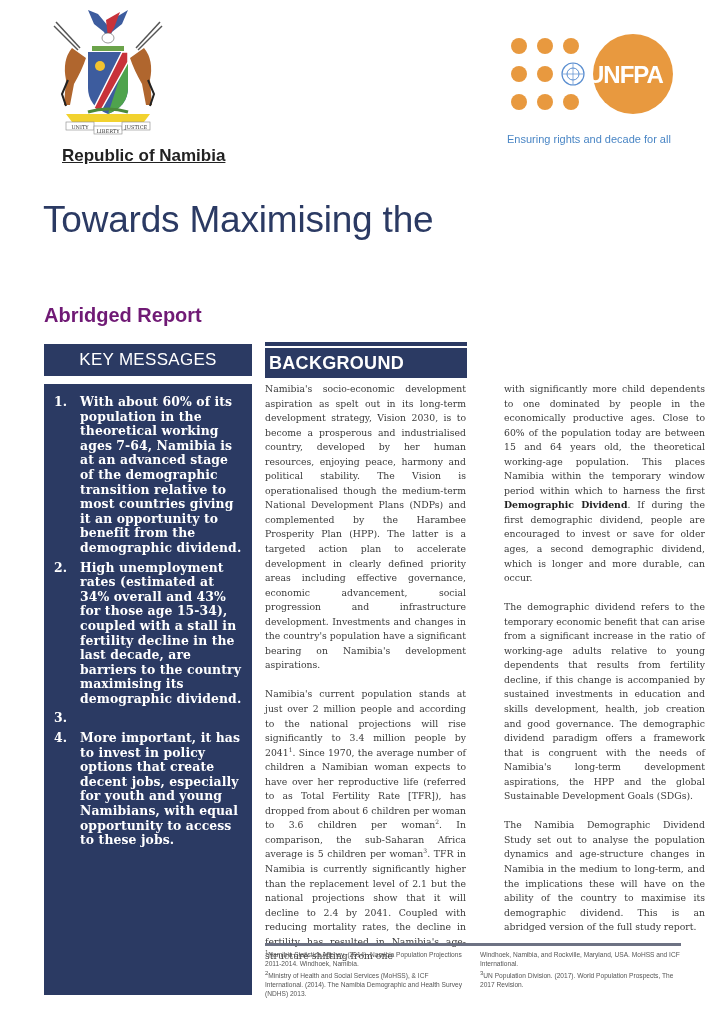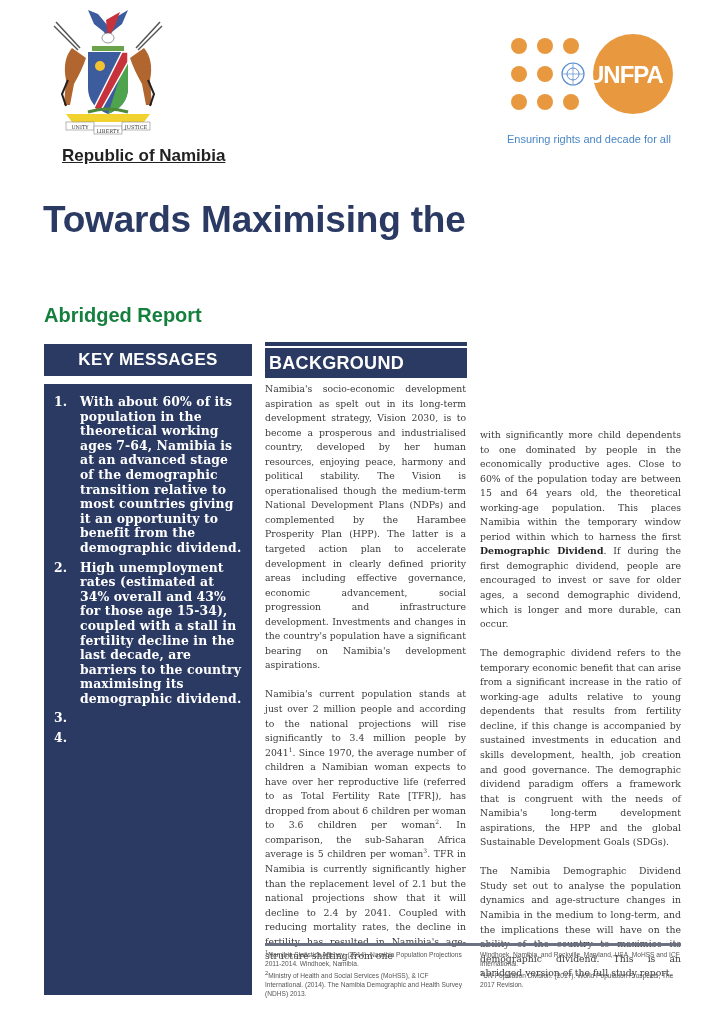--- a/index.html
+++ b/index.html
@@ -9,37 +9,37 @@
   .navy { background: #2b3a63; }
 
   
   #coat { position: absolute; left: 48px; top: 10px; width: 120px; height: 125px; }
   #republic { position: absolute; left: 62px; top: 146px; font-family: "Liberation Sans", sans-serif; font-weight: bold; font-size: 17px; color: #222; text-decoration: underline; }
 
   #unfpa { position: absolute; left: 505px; top: 33px; width: 175px; height: 90px; }
   #tagline { position: absolute; left: 507px; top: 133px; font-family: "Liberation Sans", sans-serif; font-size: 11px; color: #4a86c5; }
 
   
-  #title { position: absolute; left: 43px; top: 196px; font-family: "Liberation Sans", sans-serif; font-weight: bold; color: #2b3a63; font-size: 37px; line-height: 47px; letter-spacing: -0.2px; }
-  #subtitle { position: absolute; left: 44px; top: 304px; font-family: "Liberation Sans", sans-serif; font-weight: bold; color: #15803d; font-size: 20px; }
+  #title { position: absolute; left: 43px; top: 196px; font-family: "Liberation Sans", sans-serif; font-weight: normal; color: #2b3a63; font-size: 37px; line-height: 47px; letter-spacing: -0.2px; }
+  #subtitle { position: absolute; left: 44px; top: 304px; font-family: "Liberation Sans", sans-serif; font-weight: bold; color: #701a75; font-size: 20px; }
 
   
-  #km-header { position: absolute; left: 44px; top: 344px; width: 208px; height: 32px; color: #fff; font-family: "Liberation Sans", sans-serif; font-weight: bold; font-size: 17px; text-align: center; line-height: 32px; letter-spacing: 0.3px; }
+  #km-header { position: absolute; left: 44px; top: 344px; width: 208px; height: 32px; color: #fff; font-family: "Liberation Sans", sans-serif; font-weight: normal; font-size: 17px; text-align: center; line-height: 32px; letter-spacing: 0.3px; }
   #km-panel { position: absolute; left: 44px; top: 384px; width: 208px; height: 611px; color: #fff; padding: 11px 10px 0 10px; }
   .km-item { display: flex; font-family: "DejaVu Serif", serif; font-weight: bold; font-size: 12.4px; line-height: 14.6px; letter-spacing: 0.1px; margin-bottom: 5px; }
   .km-num { width: 26px; flex: none; }
   .km-text { flex: 1; }
 
   
   #bg-rule { position: absolute; left: 265px; top: 342px; width: 202px; height: 4px; }
   #bg-header { position: absolute; left: 265px; top: 348px; width: 202px; height: 30px; color: #fff; font-family: "Liberation Sans", sans-serif; font-weight: bold; font-size: 18px; line-height: 30px; padding-left: 4px; letter-spacing: 0.3px; }
 
   .col { position: absolute; font-family: "DejaVu Serif", serif; font-size: 9.3px; line-height: 14.55px; color: #3a3a3a; text-align: justify; }
   #col1 { left: 265px; top: 382px; width: 201px; }
-  #col2 { left: 480px; top: 382px; width: 201px; margin-top: 46px; }
+  #col2 { left: 504px; top: 382px; width: 201px; }
   .col p { margin-bottom: 14.5px; }
   .col b { color: #222; }
   sup { font-size: 6px; line-height: 0; }
 
   #fn-rule { position: absolute; left: 265px; top: 943px; width: 416px; height: 3px; background: #6d7283; }
   .fn { position: absolute; font-family: "Liberation Sans", sans-serif; font-size: 6.6px; line-height: 9px; color: #555; }
   #fn1 { left: 265px; top: 950px; width: 200px; }
   #fn2 { left: 265px; top: 971px; width: 200px; }
   #fn2b { left: 480px; top: 950px; width: 200px; }
   #fn3 { left: 480px; top: 971px; width: 200px; }
@@ -118,20 +118,21 @@
   </div>
   <div class="km-item">
     <span class="km-num">2.</span>
     <span class="km-text">High unemployment rates (estimated at 34% overall and 43% for those age 15-34), coupled with a stall in fertility decline in the last decade, are barriers to the country maximising its demographic dividend.</span>
   </div>
   <div class="km-item">
     <span class="km-num">3.</span>
   </div>
   <div class="km-item">
     <span class="km-num">4.</span>
+    <span class="km-text">More important, it has to invest in policy options that create decent jobs, especially for youth and young Namibians, with equal opportunity to access to these jobs.</span>
   </div>
 </div>
 
 <div id="bg-rule" class="navy"></div>
 <div id="bg-header" class="navy">BACKGROUND</div>
 
 <div id="col1" class="col">
   <p>Namibia's socio-economic development aspiration as spelt out in its long-term development strategy, Vision 2030, is to become a prosperous and industrialised country, developed by her human resources, enjoying peace, harmony and political stability. The Vision is operationalised though the medium-term National Development Plans (NDPs) and complemented by the Harambee Prosperity Plan (HPP). The latter is a targeted action plan to accelerate development in clearly defined priority areas including effective governance, economic advancement, social progression and infrastructure development. Investments and changes in the country's population have a significant bearing on Namibia's development aspirations.</p>
   <p><span>Namibia's current population stands at just over 2 million people and according to the national projections will rise significantly to 3.4 million people by 2041</span><sup>1</sup><span>. Since 1970, the average number of children a Namibian woman expects to have over her reproductive life (referred to as Total Fertility Rate [TFR]), has dropped from about 6 children per woman to 3.6 children per woman</span><sup>2</sup><span>. In comparison, the sub-Saharan Africa average is 5 children per woman</span><sup>3</sup><span>. TFR in Namibia is currently significantly higher than the replacement level of 2.1 but the national projections show that it will decline to 2.4 by 2041. Coupled with reducing mortality rates, the decline in fertility has resulted in Namibia's age-structure shifting from one</span></p>
 </div>

